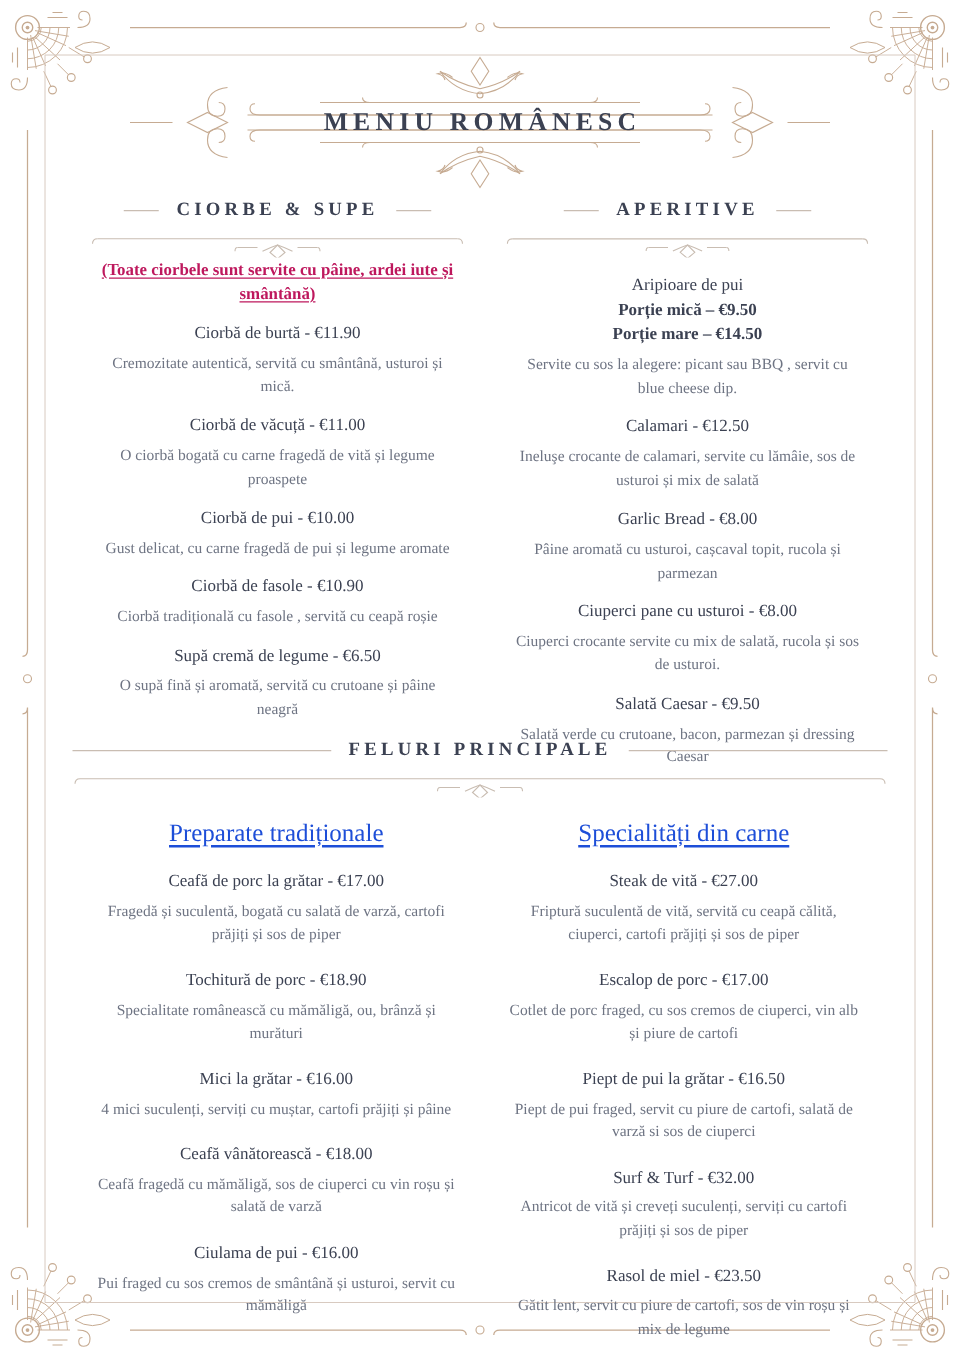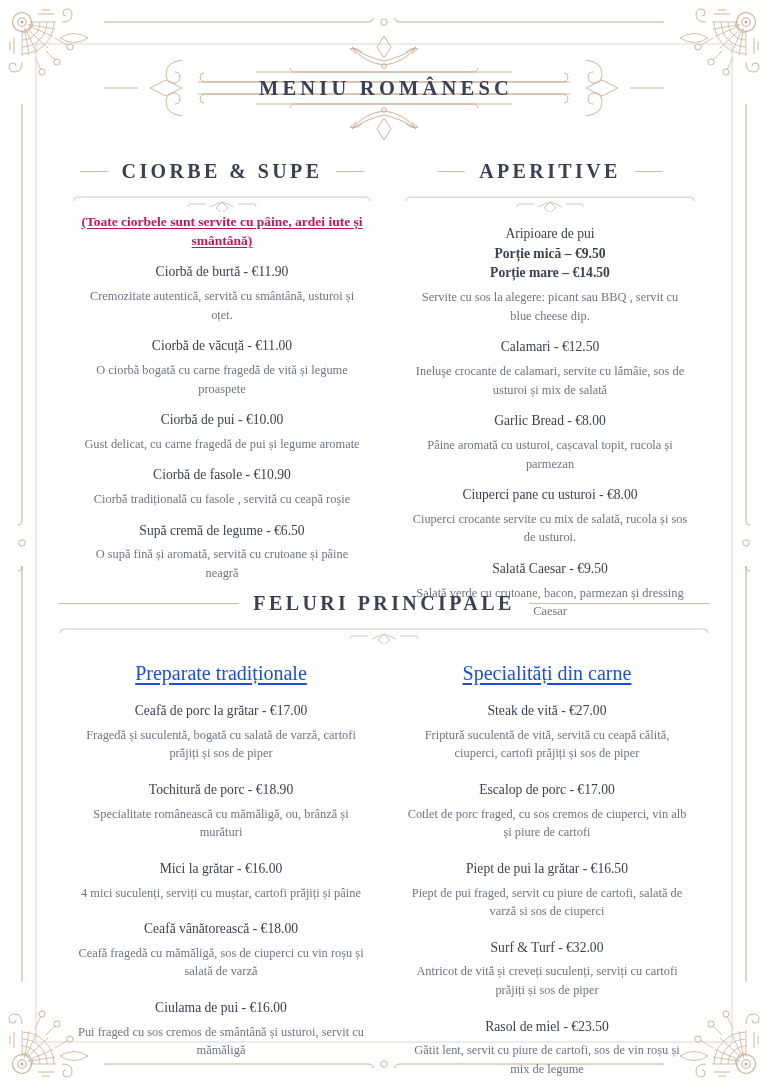--- a/index.html
+++ b/index.html
@@ -30,21 +30,21 @@
     height: 1086px;
     pointer-events: none;
   }
 
   
   .content {
     position: absolute;
     top: 0; left: 0;
     width: 768px;
     height: 1086px;
-    padding: 6px;
+    padding: 16px;
     box-sizing: border-box;
   }
 
   
   .title-block {
     position: relative;
     margin: 24px auto 0;
     width: 560px;
     height: 116px;
   }
@@ -77,21 +77,21 @@
     gap: 14px;
     margin: 0;
   }
   .section-head .rule {
     height: 1px;
     background: #c9bdb2;
     flex: 0 0 28px;
   }
   .section-head .rule.long { flex: 1 1 auto; }
   .section-title {
-    font-size: 20px;
+    font-size: 15px;
     font-weight: 700;
     letter-spacing: 3.4px;
     color: #3b4152;
     white-space: nowrap;
   }
 
   .hr-orn { display:block; margin: 9px auto 0; }
 
   
   .cols {
@@ -327,21 +327,21 @@
               <path d="M118 12 q-2 0 -2 3 M182 12 q2 0 2 3"></path>
               <path d="M150 10 l6 6 l-6 5 l-6 -5 z"></path>
               <path d="M138 15 q6 -3 12 -5 M162 15 q-6 -3 -12 -5"></path>
             </g>
           </svg>
 
           <p class="note">(Toate ciorbele sunt servite cu pâine, ardei iute și smântână)</p>
 
           <div class="item">
             <p class="item-name">Ciorbă de burtă - €11.90</p>
-            <p class="item-desc">Cremozitate autentică, servită cu smântână, usturoi și oțet.</p>
+            <p class="item-desc">Cremozitate autentică, servită cu smântână, usturoi și mică.</p>
           </div>
           <div class="item">
             <p class="item-name">Ciorbă de văcuță - €11.00</p>
             <p class="item-desc">O ciorbă bogată cu carne fragedă de vită și legume proaspete</p>
           </div>
           <div class="item">
             <p class="item-name">Ciorbă de pui - €10.00</p>
             <p class="item-desc">Gust delicat, cu carne fragedă de pui și legume aromate</p>
           </div>
           <div class="item">

